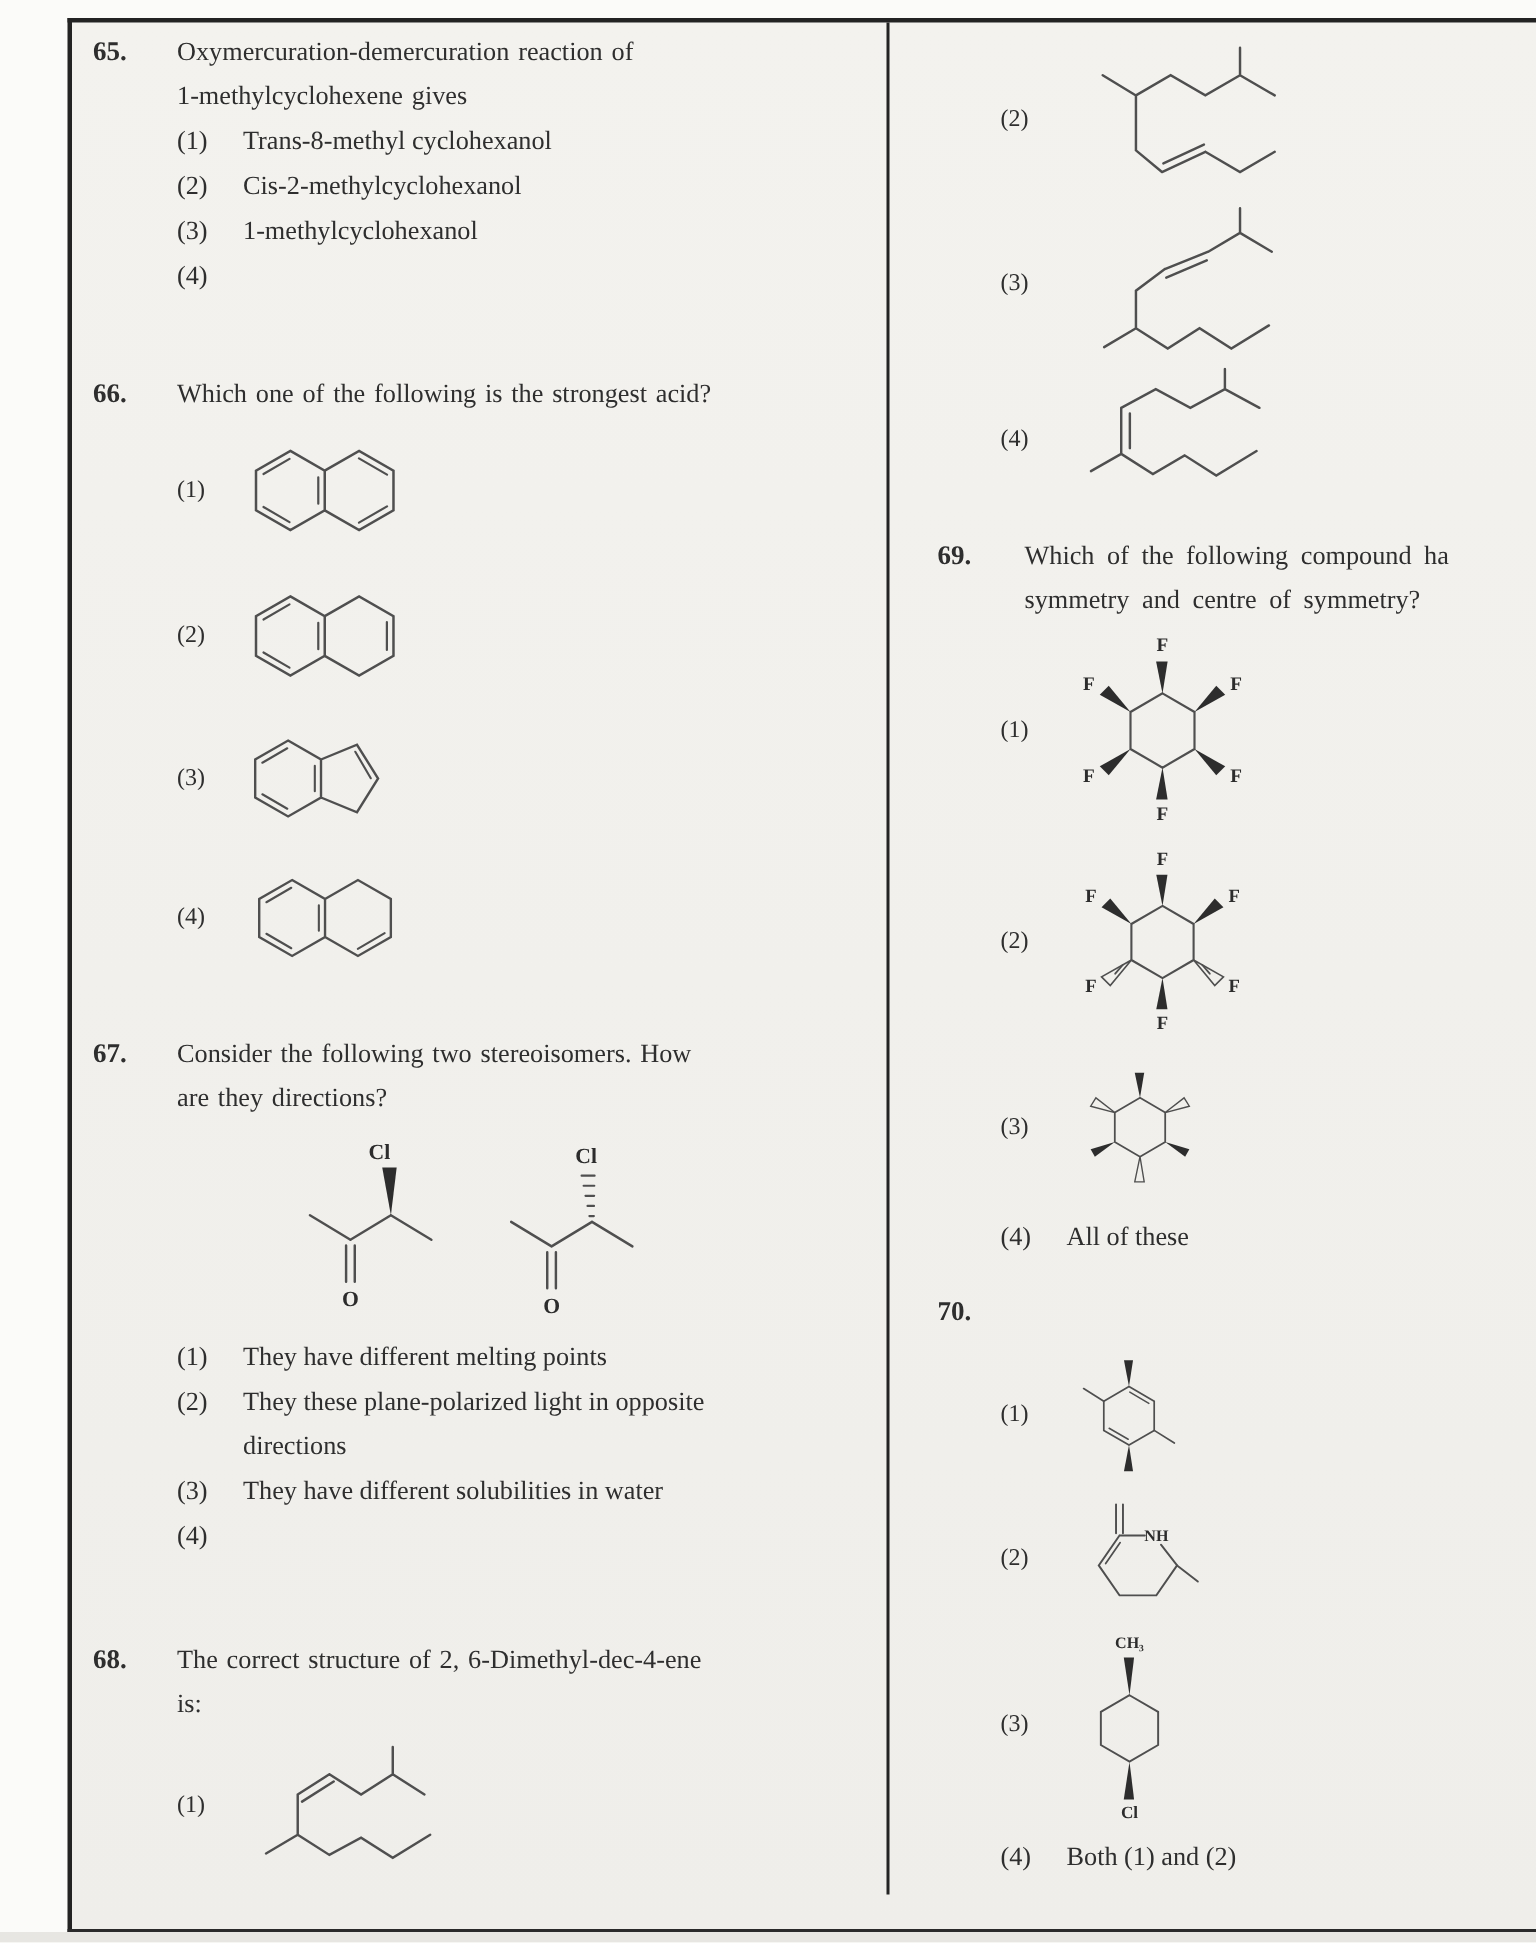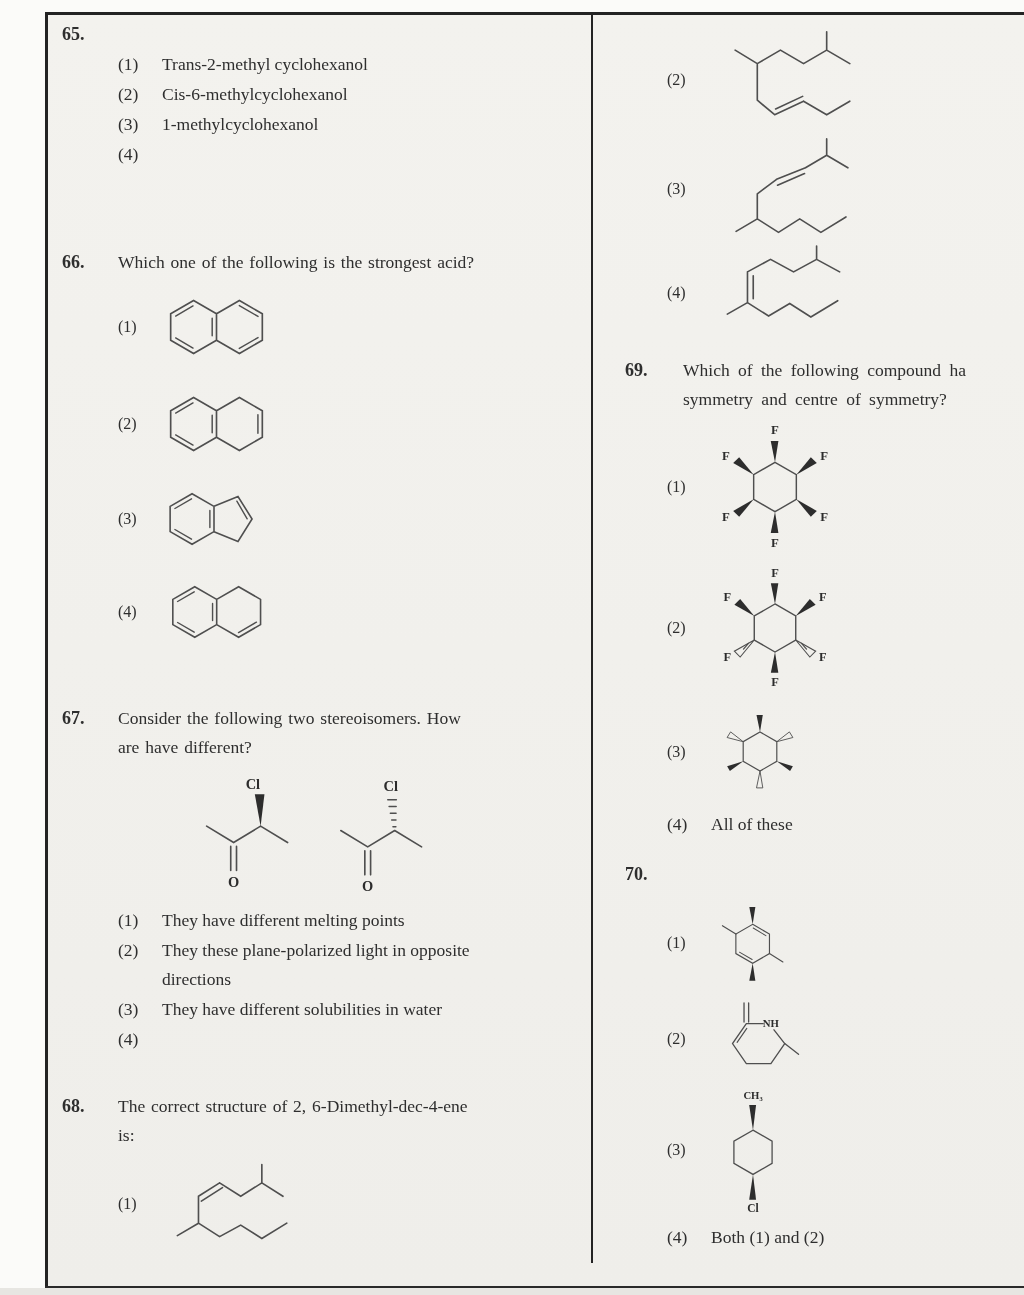--- a/index.html
+++ b/index.html
@@ -39,28 +39,30 @@
 <div class="paper"></div>
 <div class="divider"></div>
 <div class="bottom-line"></div>
 <div class="bottom-strip"></div>
 
 <div class="col" style="left:62px;top:0;width:528px;height:1143px;">
 
   <div class="block" style="top:20px;">
     <div class="qhead">
       <div class="qno">65.</div>
+      <div class="qtext">Oxymercuration-demercuration reaction of
+1-methylcyclohexene gives</div>
     </div>
     <div class="optline">
         <span class="optlab">(1)</span>
-        <span class="opttext">Trans-2-methyl cyclohexanol</span>
+        <span class="opttext">Trans-8-methyl cyclohexanol</span>
       </div>
     <div class="optline">
         <span class="optlab">(2)</span>
-        <span class="opttext">Cis-6-methylcyclohexanol</span>
+        <span class="opttext">Cis-2-methylcyclohexanol</span>
       </div>
     <div class="optline">
         <span class="optlab">(3)</span>
         <span class="opttext">1-methylcyclohexanol</span>
       </div>
     <div class="optline">
         <span class="optlab">(4)</span>
       </div>
   </div>
 
@@ -92,25 +94,25 @@
     </div>
     <div class="optrow">
       <span class="optlab">(4)</span>
       <svg class="st" viewBox="0 0 120 96" style="width:118px;height:90px">
         <path class="bond" d="M32 21L55.4 34.5L55.4 61.5L32 75L8.6 61.5L8.6 34.5ZM55.4 34.5L78.8 21L102.2 34.5L102.2 61.5L78.8 75L55.4 61.5"></path>
         <path class="thin" d="M13.7 36.8L31.4 26.5M13.7 59.2L31.4 69.5M51 39L51 57M78.7 69.9L97.8 58.8"></path>
       </svg>
     </div>
   </div>
 
-  <div class="block" style="top:688px;margin-top:16px;">
+  <div class="block" style="top:688px;">
     <div class="qhead">
       <div class="qno">67.</div>
       <div class="qtext">Consider the following two stereoisomers. How
-are have different?</div>
+are they directions?</div>
     </div>
     <div class="structs">
       <svg class="st" viewBox="0 0 110 128" style="width:106px;height:124px">
         <path class="bond" d="M10 60L38 77M38 77L66 60M66 60L94 77"></path>
         <path class="bond" d="M35 81L35 106M41 81L41 106"></path>
         <polygon class="wedge" points="66,60 60,27 70,27"></polygon>
         <text class="atom" x="58" y="21" text-anchor="middle">Cl</text>
         <text class="atom" x="38" y="123" text-anchor="middle">O</text>
       </svg>
       <svg class="st" viewBox="0 0 110 133" style="width:106px;height:128px">

